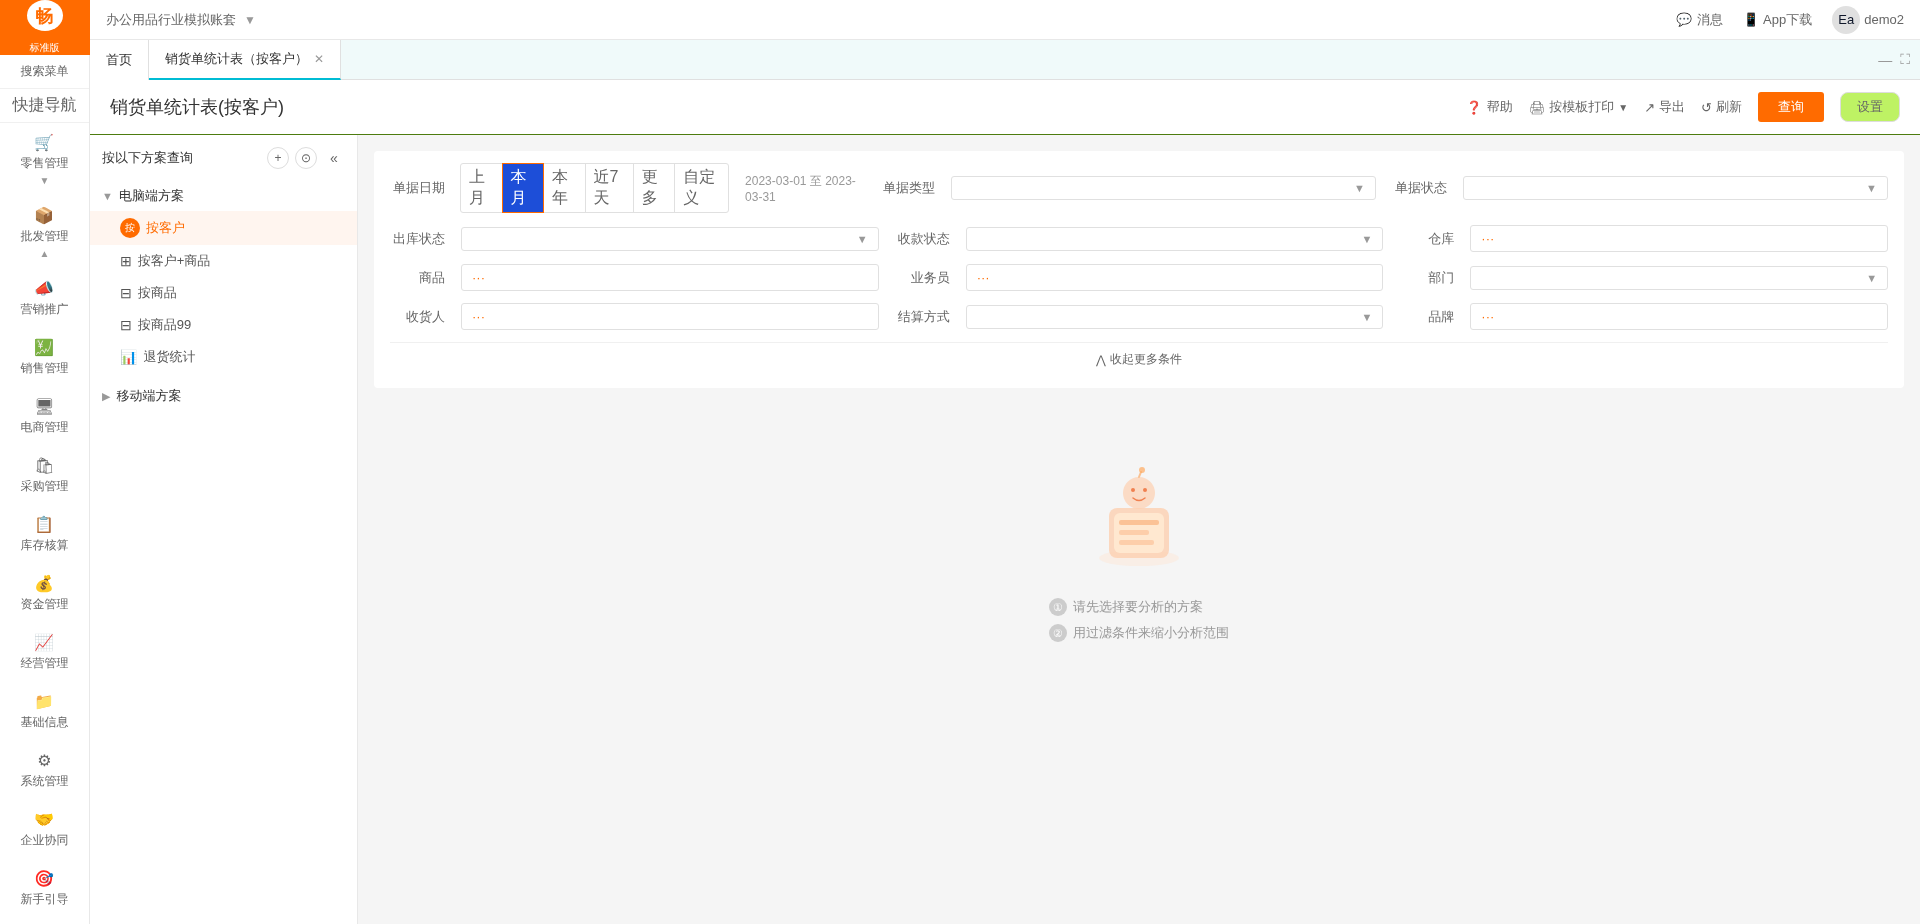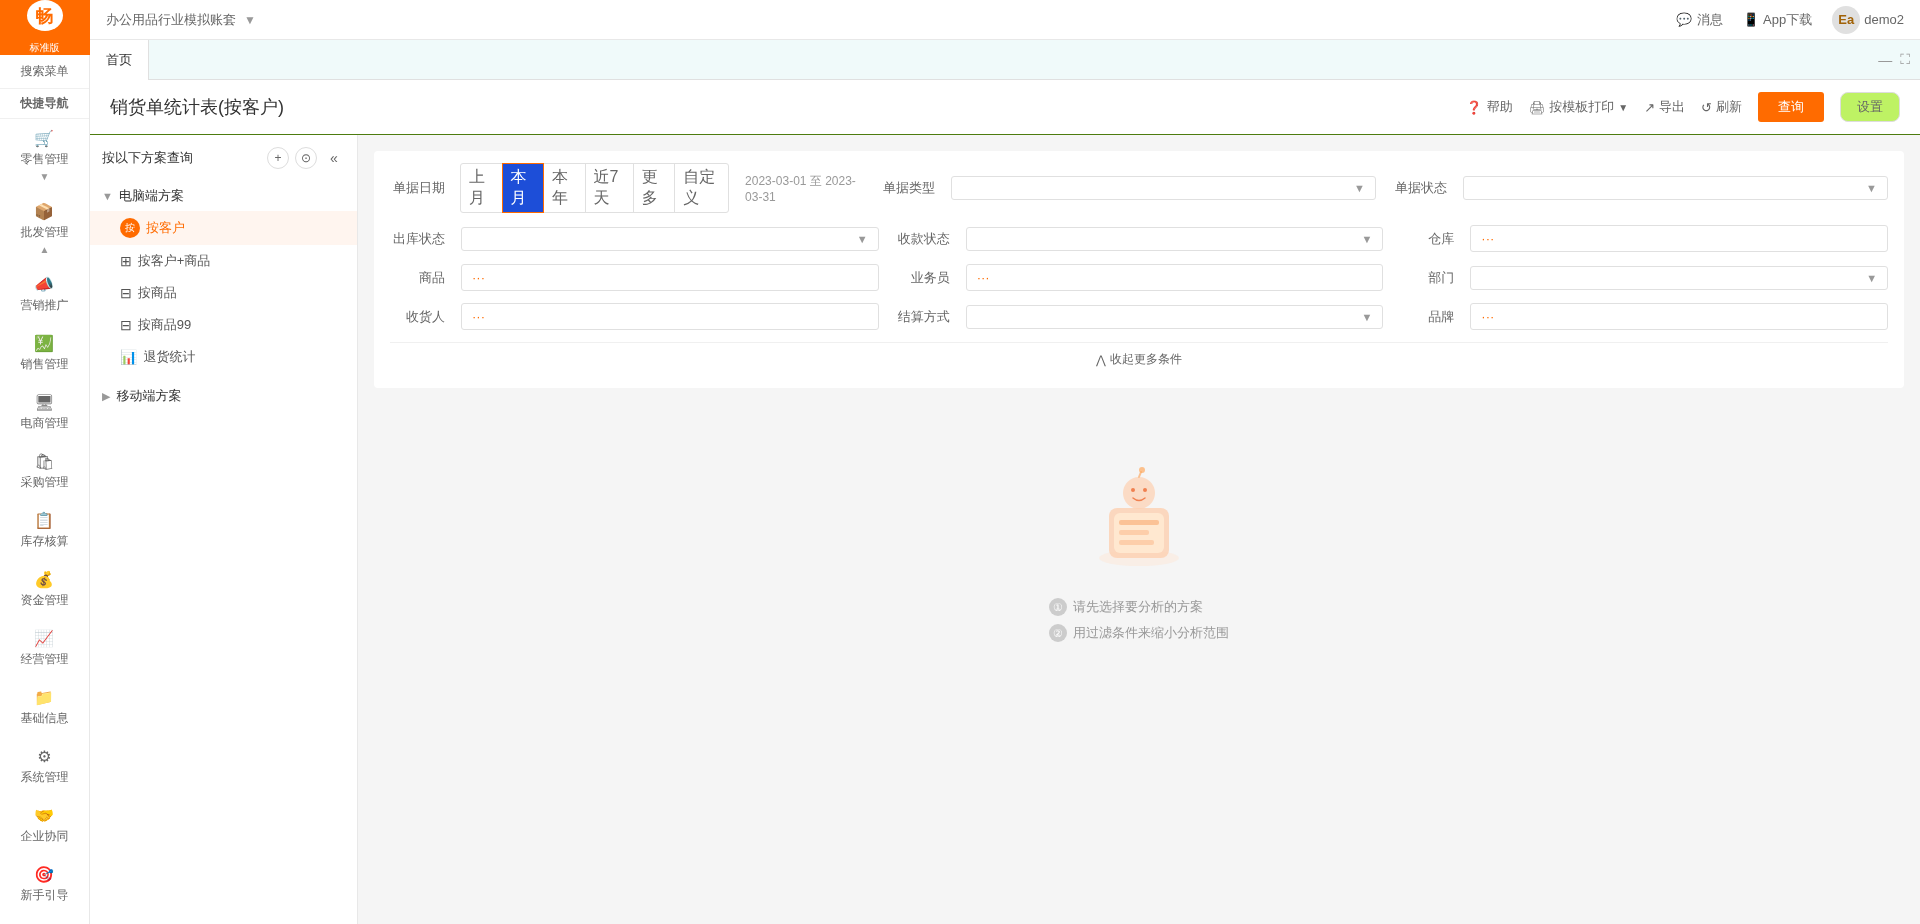--- a/index.html
+++ b/index.html
@@ -4,21 +4,21 @@
   <style>
     * { box-sizing: border-box; margin: 0; padding: 0; }
     body { font-family: 'Microsoft YaHei', Arial, sans-serif; font-size: 13px; background: #f5f5f5; color: #333; display: flex; height: 924px; overflow: hidden; }
 
     
     .sidebar { width: 90px; background: #fff; display: flex; flex-direction: column; align-items: center; border-right: 1px solid #e8e8e8; flex-shrink: 0; }
     .sidebar-logo { width: 90px; height: 55px; background: #ff6b00; display: flex; align-items: center; justify-content: center; flex-direction: column; }
     .sidebar-logo .logo-icon { width: 36px; height: 36px; background: #fff; border-radius: 50%; display: flex; align-items: center; justify-content: center; font-size: 18px; color: #ff6b00; font-weight: bold; }
     .sidebar-logo .logo-text { color: #fff; font-size: 10px; margin-top: 10px; }
     .sidebar-search { padding: 8px 0; color: #666; font-size: 12px; cursor: pointer; width: 100%; text-align: center; border-bottom: 1px solid #f0f0f0; }
-    .sidebar-nav { padding: 6px 0; color: #666; font-size: 12px; cursor: pointer; width: 100%; text-align: center; border-bottom: 1px solid #f0f0f0; font-weight: bold; }
+    .sidebar-nav { padding: 6px 0; color: #666; font-size: 16px; cursor: pointer; width: 100%; text-align: center; border-bottom: 1px solid #f0f0f0; }
     .sidebar-item { padding: 10px 0; color: #666; font-size: 12px; cursor: pointer; width: 100%; text-align: center; display: flex; flex-direction: column; align-items: center; gap: 3px; }
     .sidebar-item .item-icon { font-size: 16px; }
 
     
     .main { flex: 1; display: flex; flex-direction: column; overflow: hidden; }
 
     
     .topbar { height: 40px; background: #fff; border-bottom: 1px solid #e8e8e8; display: flex; align-items: center; justify-content: space-between; padding: 0 16px; flex-shrink: 0; gap: 6px; }
     .topbar-left { display: flex; align-items: center; gap: 8px; color: #666; font-size: 13px; }
     .topbar-arrow { color: #999; font-size: 12px; cursor: pointer; }
@@ -176,30 +176,34 @@
       <div class="topbar-right-item">
         <span>💬</span>
         <span>消息</span>
       </div>
       <div class="topbar-right-item">
         <span>📱</span>
         <span>App下载</span>
       </div>
       <div class="topbar-right-item">
         <div class="avatar">
-          <span style="color:#a16207;font-weight:bold;font-size:13px;">Ea</span>
+          <span style="color:#0f172a;font-weight:normal;font-size:13px;">Ea</span>
         </div>
         <span>demo2</span>
       </div>
     </div>
   </div>
 
   <div class="tabs">
     <div class="tab home">
       <span>首页</span>
+    </div>
+    <div class="tab active">
+      <span>销货单统计表（按客户）</span>
+      <span class="tab-close">✕</span>
     </div>
     <div class="tabs-right">
       <span style="color:#999;cursor:pointer;font-size:14px;">—</span>
       <span style="color:#999;cursor:pointer;font-size:14px;">⛶</span>
     </div>
   </div>
 
   <div class="content">
 
     <div class="page-header">

